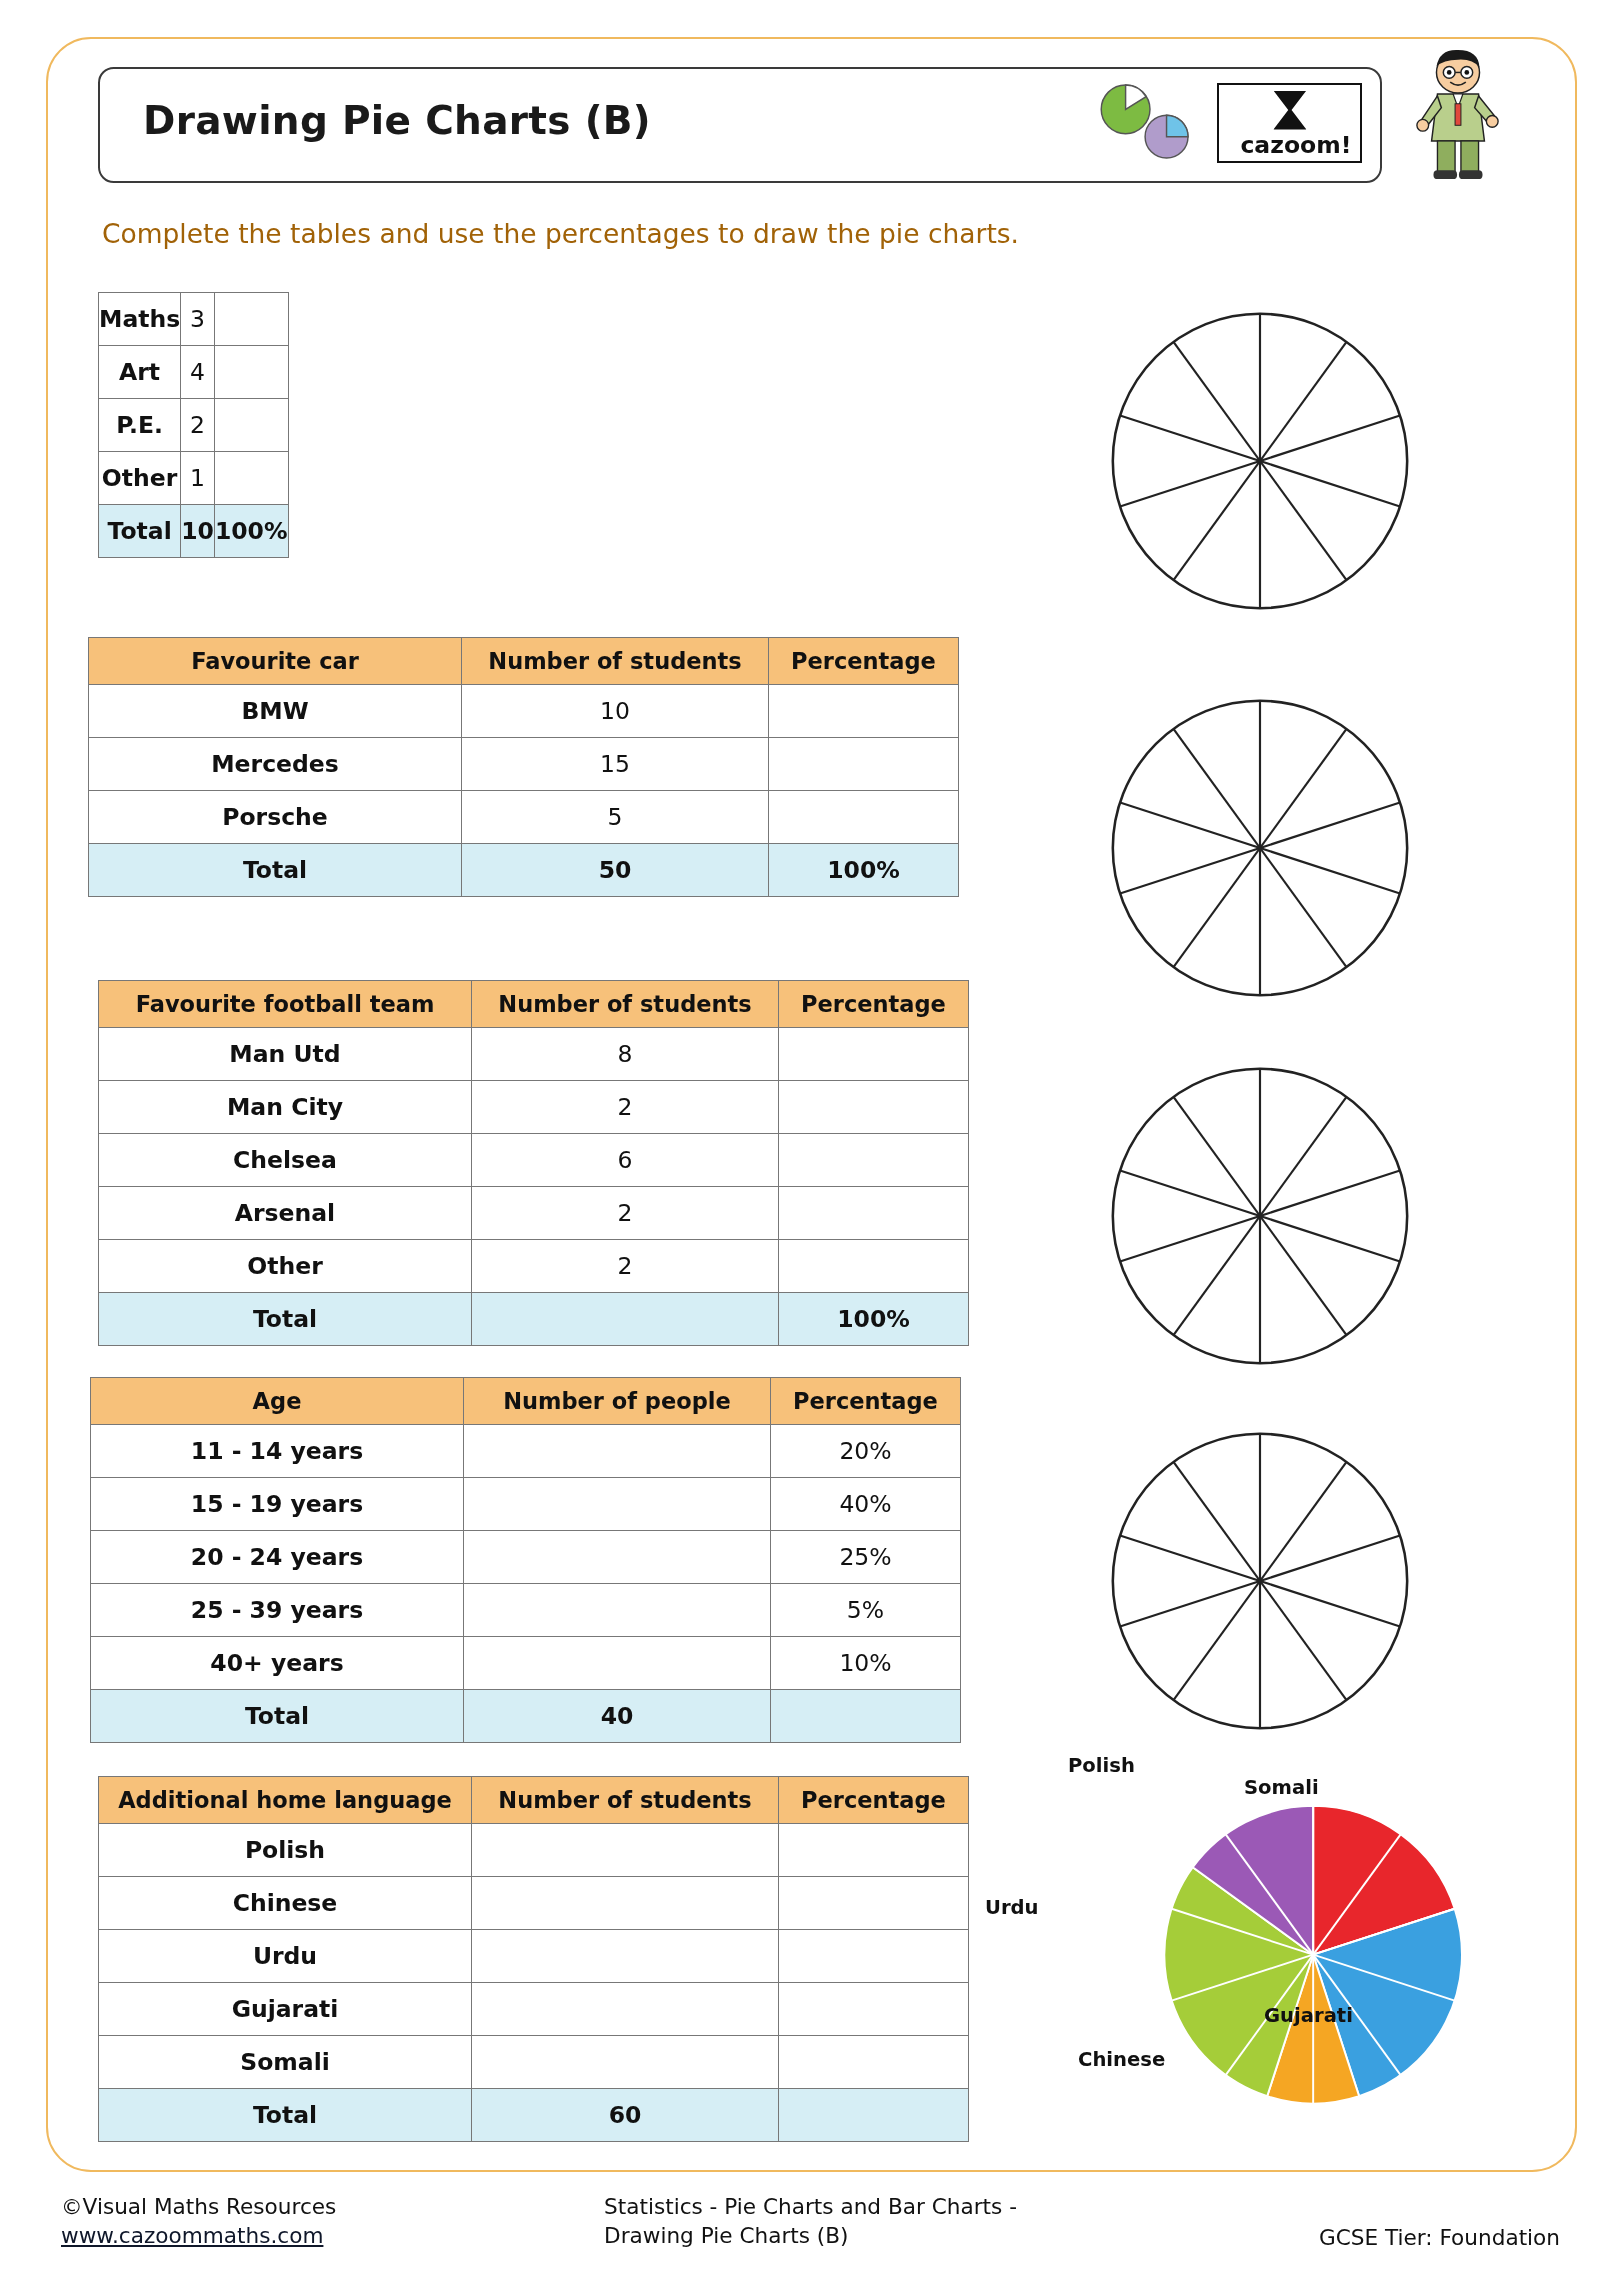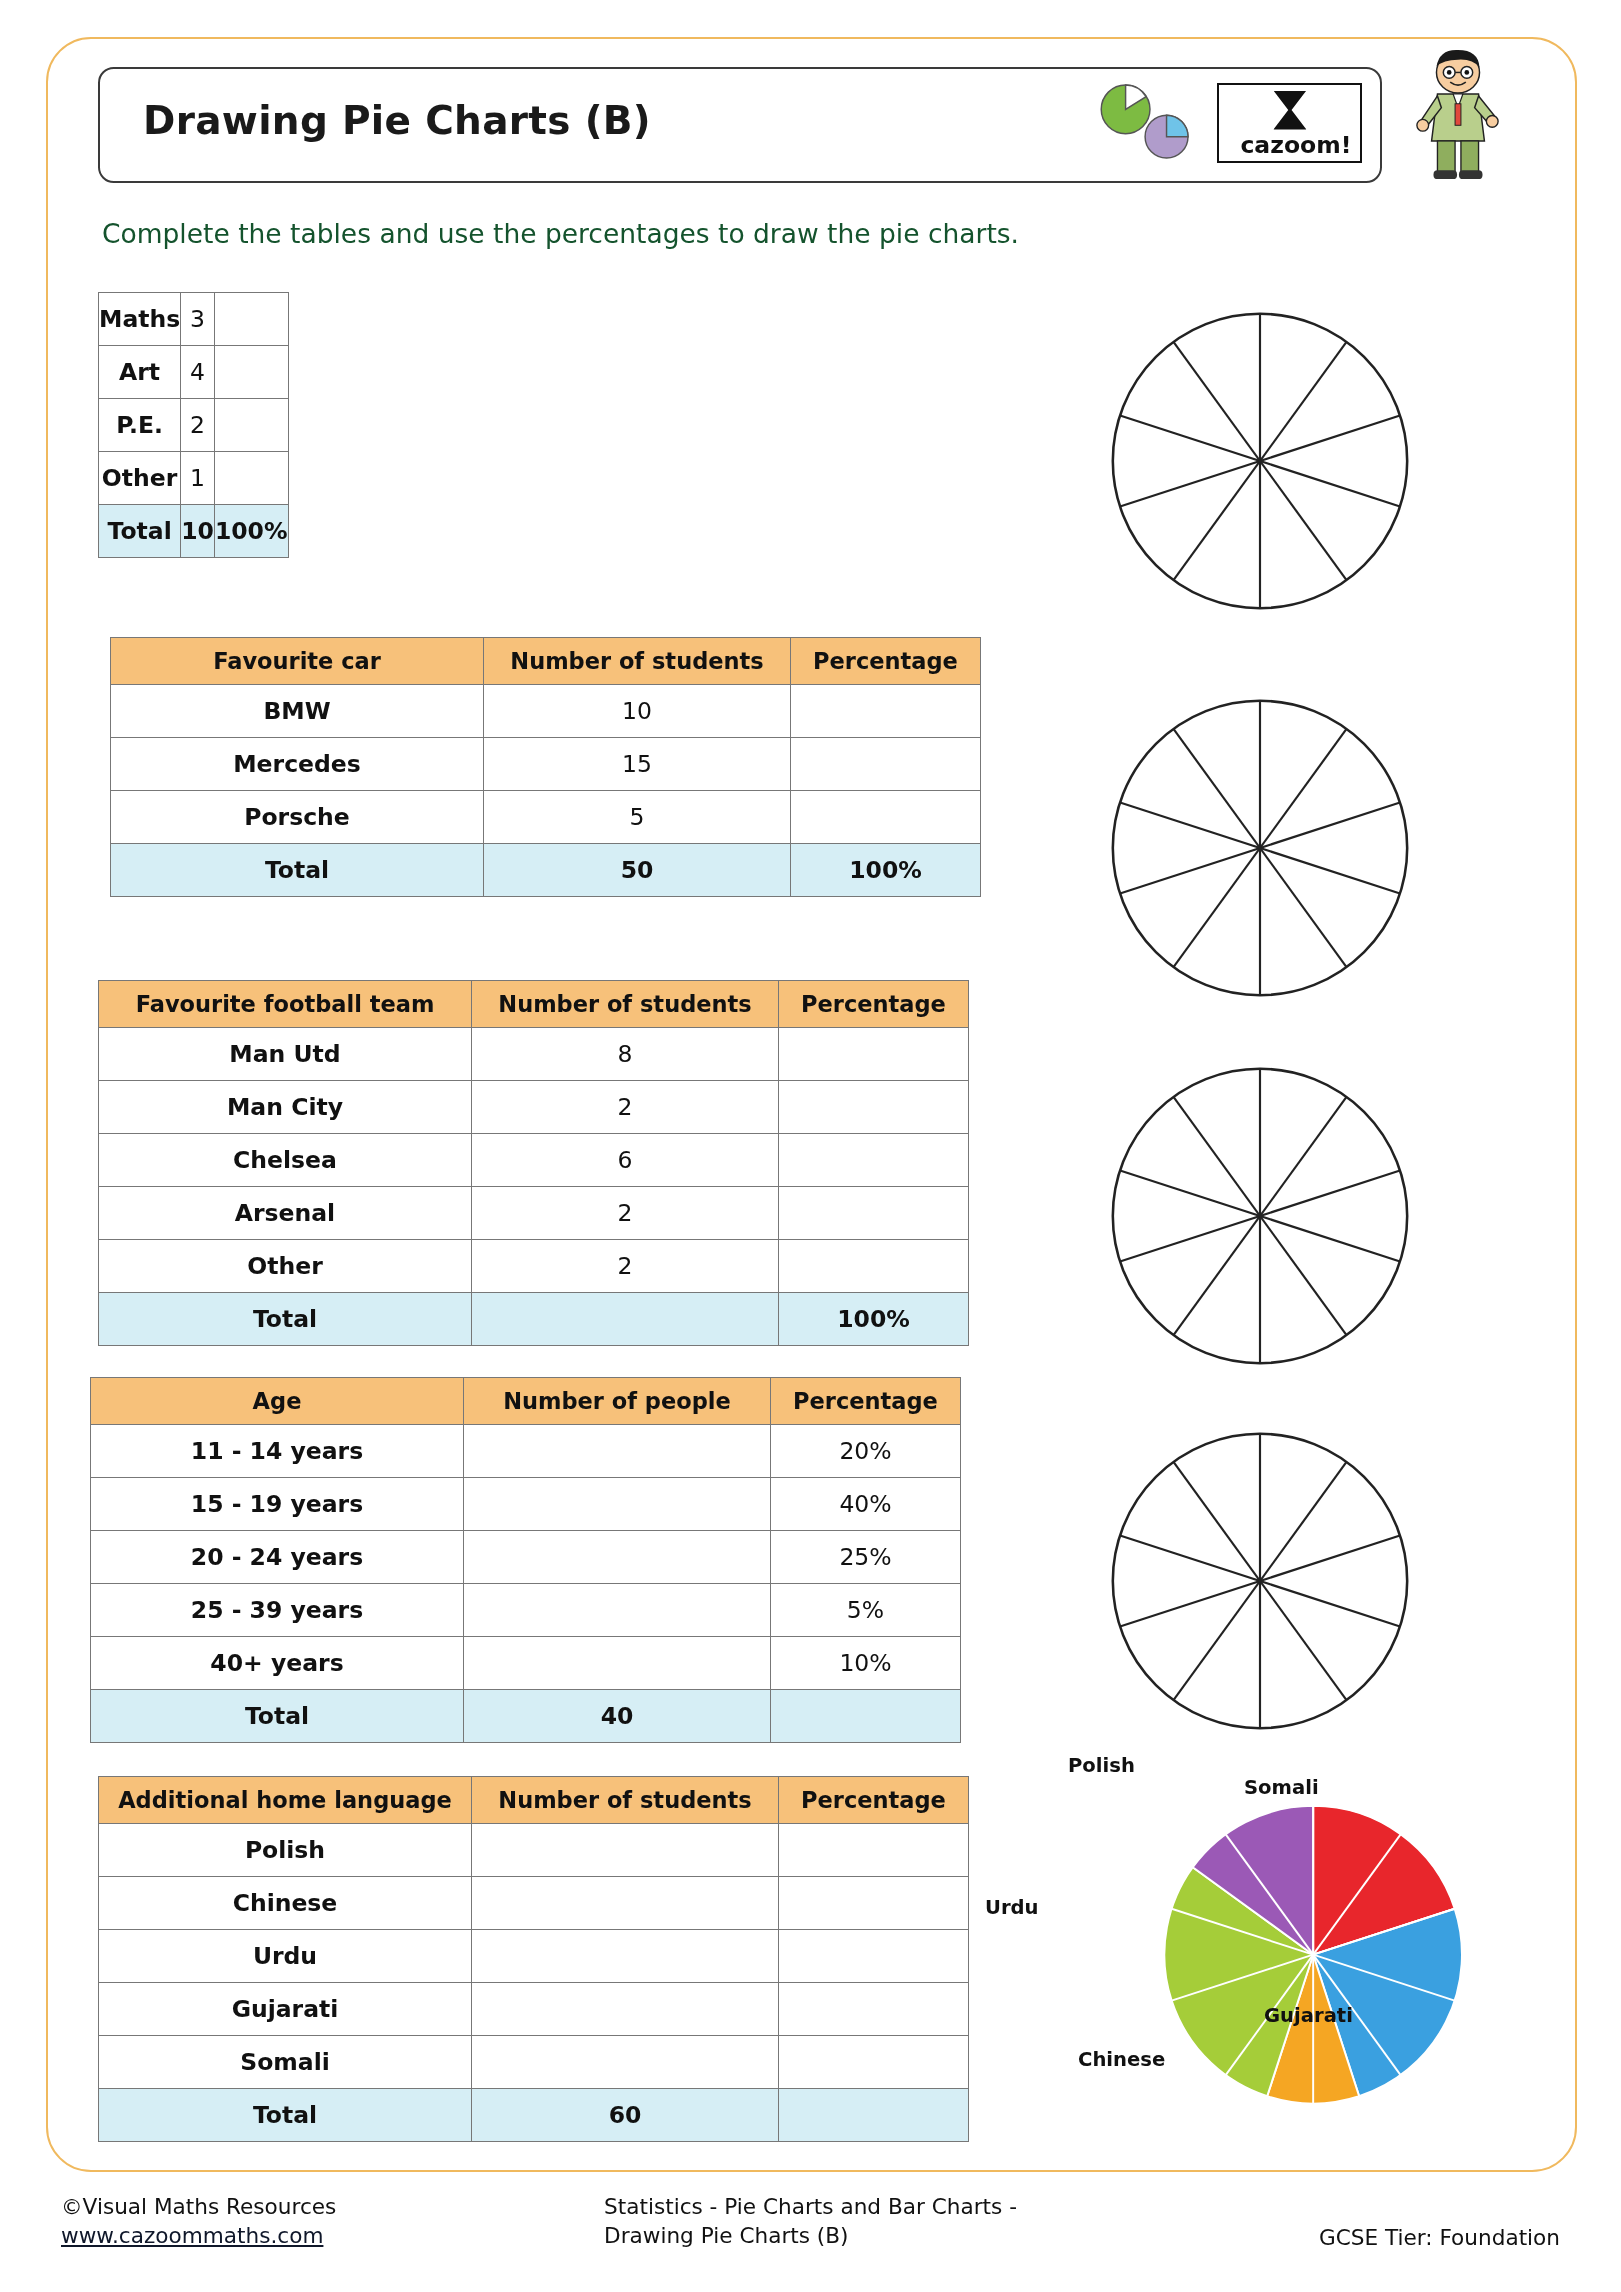--- a/index.html
+++ b/index.html
@@ -49,21 +49,21 @@
   .cazoom-badge .word{
     font-size:23.5px;font-weight:bold;color:#111;margin-bottom:2px;
     font-family:"DejaVu Sans", sans-serif;
     margin-left:12px;
   }
   .kid{
     position:absolute;left:1404px;top:47px;width:108px;height:137px;
   }
   .instruction{
     position:absolute;left:102px;top:218px;
-    font-size:26.5px;color:#14532d;font-weight:500;
+    font-size:26.5px;color:#a16207;font-weight:500;
   }
   
   table.data{
     border-collapse:collapse;
     position:absolute;
     table-layout:fixed;
   }
   table.data td,table.data th{
     border:1px solid #777;
     height:52px;
@@ -175,21 +175,21 @@
     <td></td>
   </tr>
   <tr class="total">
     <td>Total</td>
     <td>10</td>
     <td>100%</td>
   </tr>
 </tbody>
   </table>
 
-<table class="data" style="left:110px;top:637px;">
+<table class="data" style="left:88px;top:637px;">
   <tbody>
       <tr>
     <th class="c1">Favourite car</th>
     <th class="c2">Number of students</th>
     <th class="c3">Percentage</th>
   </tr>
   <tr>
     <td class="lbl">BMW</td>
     <td>10</td>
     <td></td>

